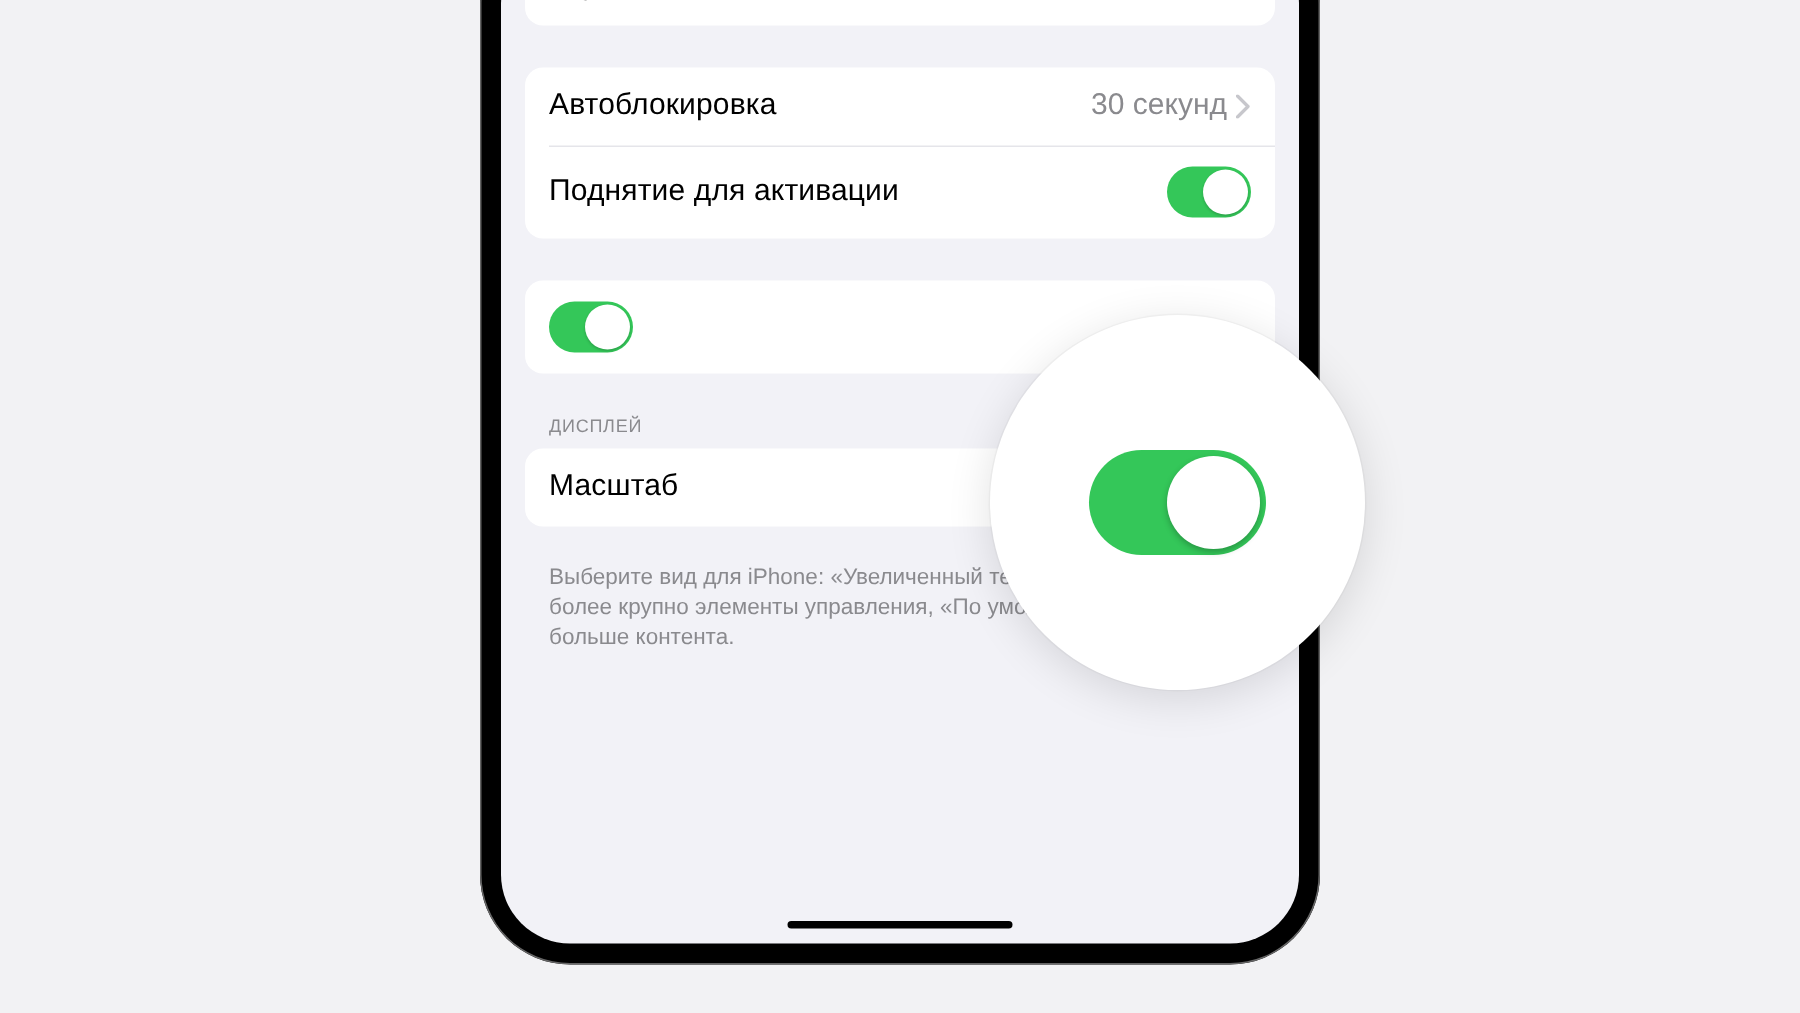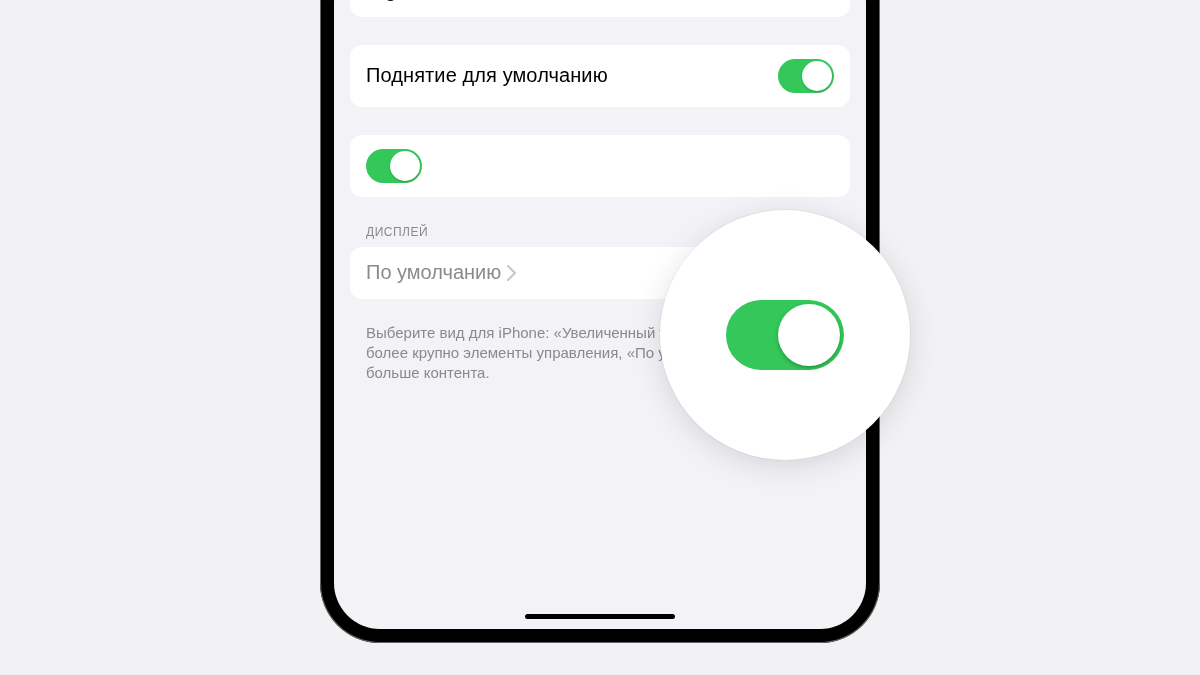--- a/index.html
+++ b/index.html
@@ -158,38 +158,48 @@
       <div class="group">
         <div class="row">
           <span class="label">Night Shift</span>
           <span class="value">Выкл.</span>
 
         </div>
       </div>
 
       <div class="group">
         <div class="row">
-          <span class="label">Поднятие для умолчанию</span>
+          <span class="label">Автоблокировка</span>
+          <span class="value">30 секунд</span>
+          <span class="chev">
+            <svg viewBox="0 0 10 16" fill="none">
+                <path d="M1 1l7 7-7 7" stroke="currentColor" stroke-width="2.2" stroke-linecap="round" stroke-linejoin="round"></path>
+              </svg>
+          </span>
+        </div>
+        <div class="row">
+          <span class="label">Поднятие для активации</span>
           <span class="toggle">
               <span class="knob"></span>
             </span>
         </div>
       </div>
 
       <div class="group">
         <div class="row">
           <span class="toggle">
               <span class="knob"></span>
             </span>
         </div>
       </div>
 
       <div class="section-header">ДИСПЛЕЙ</div>
       <div class="group tight">
         <div class="row">
+          <span class="label">Масштаб</span>
           <span class="value">По умолчанию</span>
           <span class="chev">
             <svg viewBox="0 0 10 16" fill="none">
                 <path d="M1 1l7 7-7 7" stroke="currentColor" stroke-width="2.2" stroke-linecap="round" stroke-linejoin="round"></path>
               </svg>
           </span>
         </div>
       </div>
       <div class="footer">Выберите вид для iPhone: «Увеличенный текст» показывает более крупно элементы управления, «По умолчанию» отображает больше контента.</div>
 

